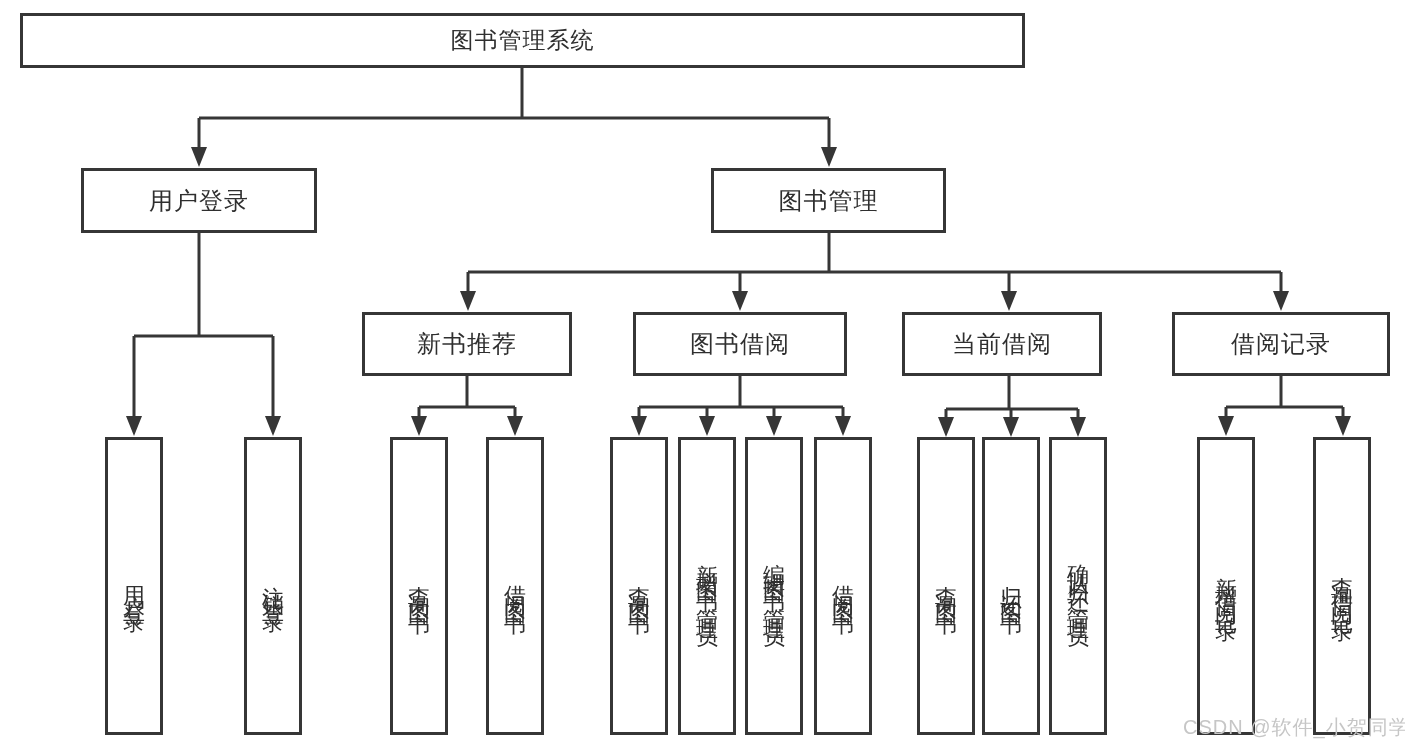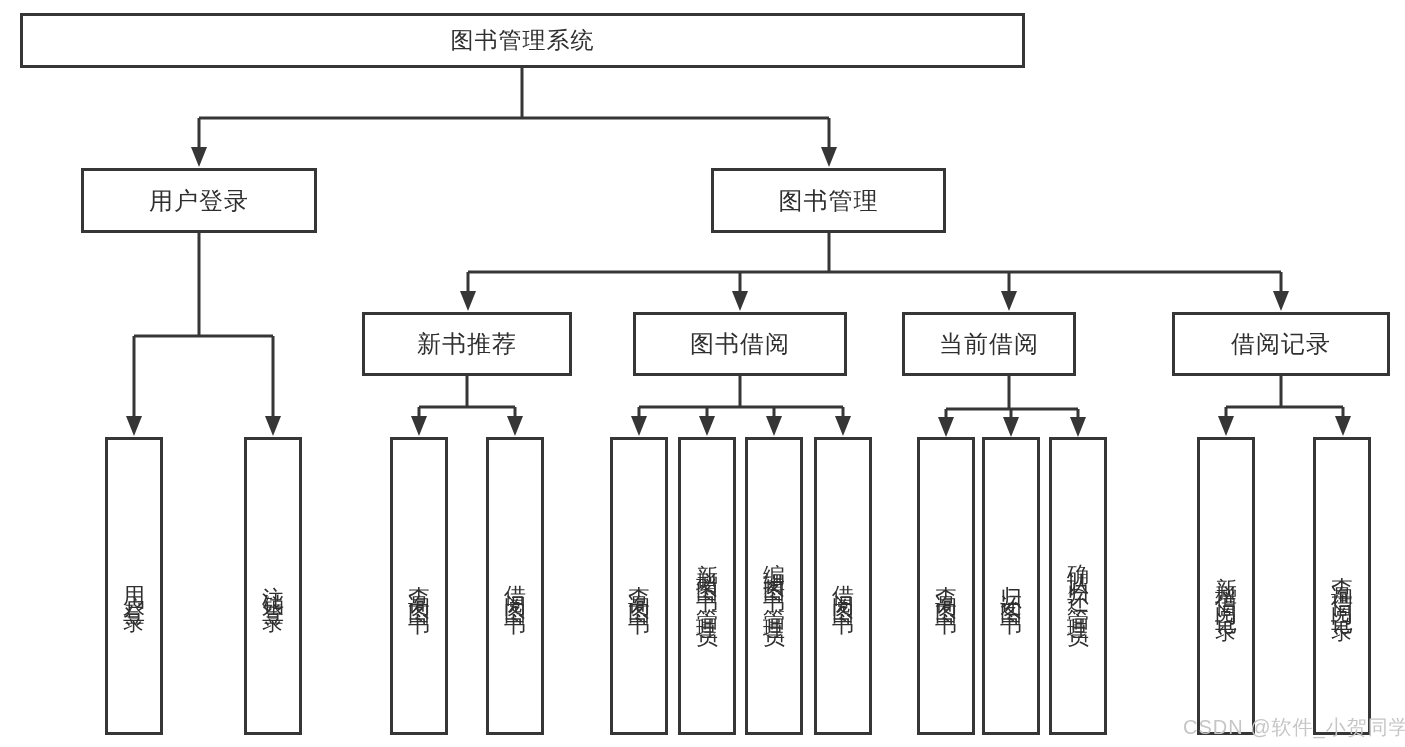--- a/index.html
+++ b/index.html
@@ -109,21 +109,21 @@
     </g>
   </svg>
 
   <div class="hnode root" style="left:20px;top:13px;width:1005px;height:55px;">图书管理系统</div>
 
   <div class="hnode" style="left:81px;top:168px;width:236px;height:65px;">用户登录</div>
   <div class="hnode" style="left:711px;top:168px;width:235px;height:65px;">图书管理</div>
 
   <div class="hnode" style="left:362px;top:312px;width:210px;height:64px;text-align:center;">新书推荐</div>
   <div class="hnode" style="left:633px;top:312px;width:214px;height:64px;">图书借阅</div>
-  <div class="hnode" style="left:902px;top:312px;width:174px;height:64px;">当前借阅</div>
+  <div class="hnode" style="left:902px;top:312px;width:200px;height:64px;">当前借阅</div>
   <div class="hnode" style="left:1172px;top:312px;width:218px;height:64px;">借阅记录</div>
 
   <div class="vnode" style="left:105px;">用户登录</div>
   <div class="vnode" style="left:244px;">注销登录</div>
 
   <div class="vnode" style="left:390px;">查询图书</div>
   <div class="vnode" style="left:486px;">借阅图书</div>
 
   <div class="vnode" style="left:610px;">查询图书</div>
   <div class="vnode" style="left:678px;">新增图书（管理员）</div>

